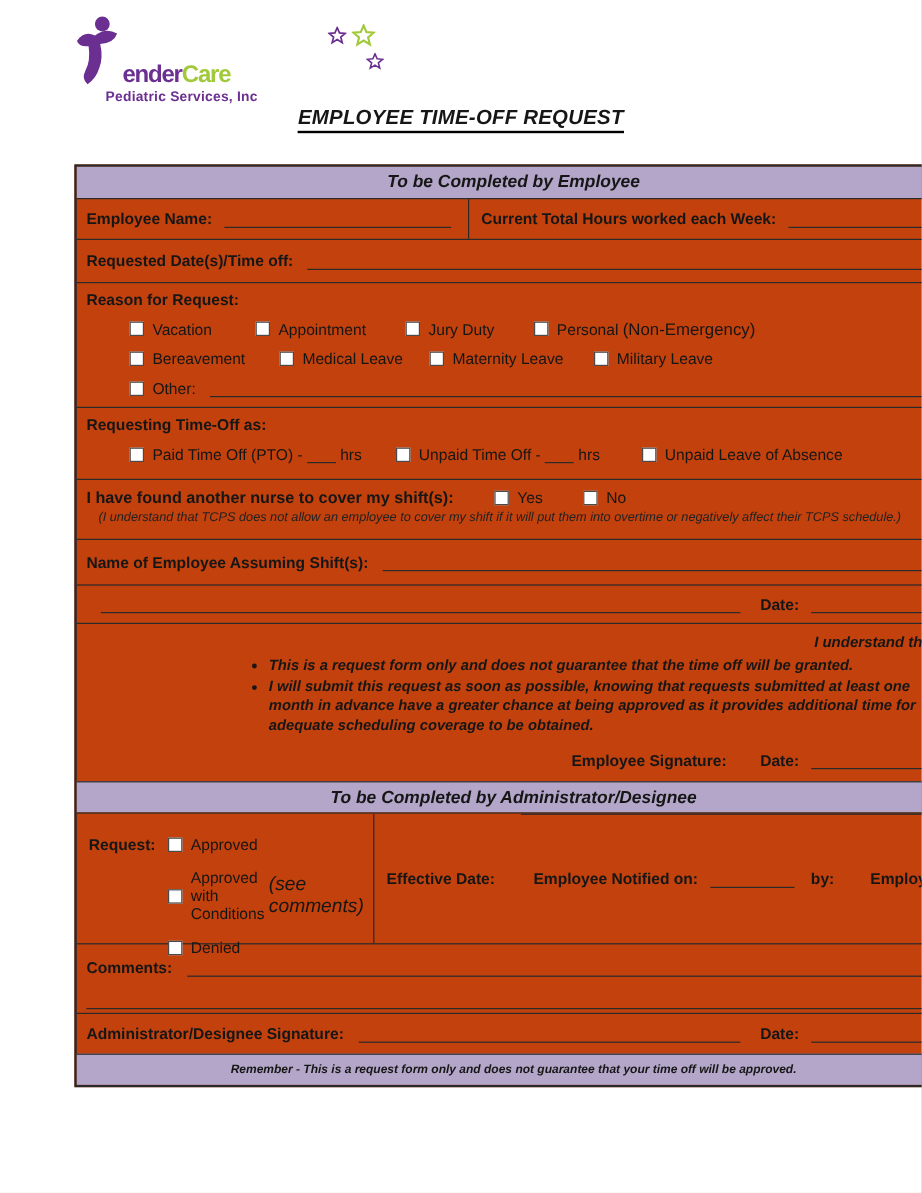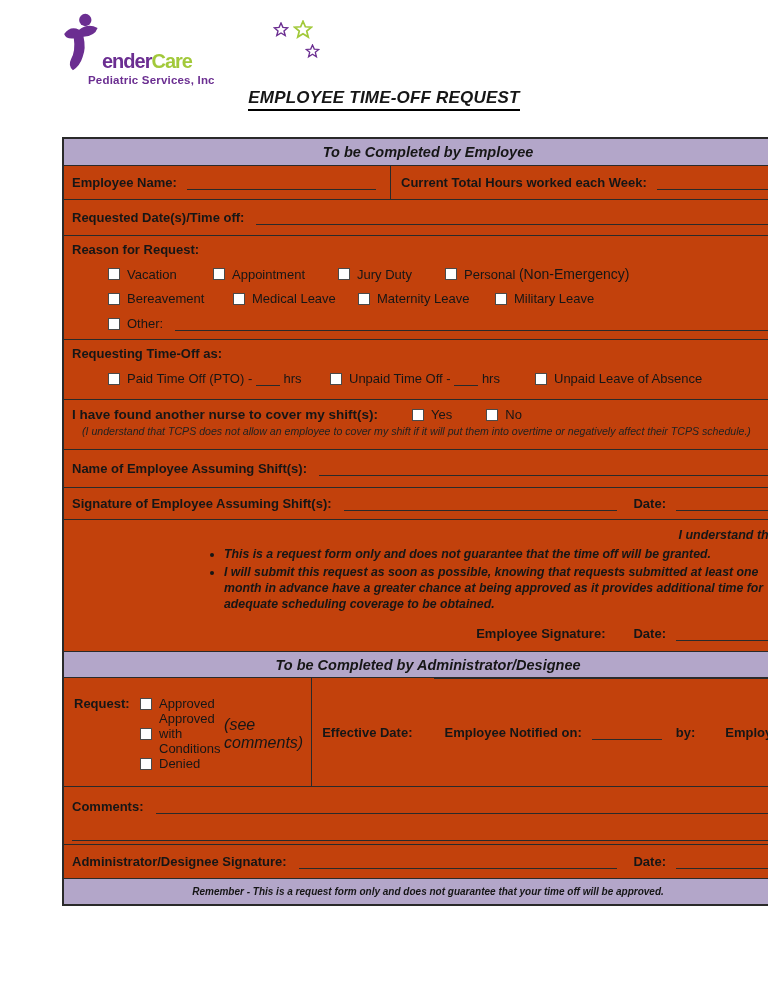--- a/index.html
+++ b/index.html
@@ -71,21 +71,21 @@
 
   .r-understand{height:132px;display:flex;flex-direction:column;align-items:flex-end;padding:8px 8px 10px 8px;}
   .r-understand .u-label{font-style:italic;font-weight:bold;font-size:12.5px;}
   .r-understand ul{margin:4px 0 0 40px;}
   .r-understand li{font-style:italic;font-weight:bold;font-size:12.3px;line-height:16px;margin-bottom:2px;max-width:560px;}
   .sigline{display:flex;align-items:center;margin-top:auto;}
 
   .r-admin{height:109px;padding:0;align-items:stretch;}
   .r-admin .cell-l{width:338px;border-right:1.5px solid var(--line);display:flex;padding:18px 8px 0 10px;}
   .r-admin .req-label{font-weight:bold;width:66px;flex:none;}
-  .r-admin .req-opts{display:flex;flex-direction:column;}
+  .r-admin .req-opts{display:flex;flex-direction:column;gap:13px;}
   .r-admin .cell-r{flex:1;display:flex;}
   .r-admin .rcell{flex:1;display:flex;align-items:center;padding:0 10px;border-top:1.5px solid var(--line);}
   .r-admin .rcell:first-child{border-top:none;}
 
   .r-comments{height:58px;display:block;padding-top:12px;}
   .r-comments .line1{display:flex;align-items:center;}
   .r-comments .line2{border-bottom:1.5px solid var(--line);height:1px;margin-top:26px;}
 
   .r-adminsig{height:34px;}
   .footer-band{height:26px;font-size:10px;}
@@ -217,21 +217,20 @@
       </div>
       <div class="note">(I understand that TCPS does not allow an employee to cover my shift if it will put them into overtime or negatively affect their TCPS schedule.)</div>
     </div>
 
     <div class="row r-assume-name">
       <span class="lbl">Name of Employee Assuming Shift(s):</span>
       <span class="blank fill" style="margin-left:12px"></span>
     </div>
 
     <div class="row r-assume-sig">
-      <span class="lbl">Signature of Employee Assuming Shift(s):</span>
       <span class="blank fill" style="margin-left:12px"></span>
       <span class="lbl" style="margin-left:16px">Date:</span>
       <span class="blank" style="width:108px;margin-left:10px"></span>
     </div>
 
     <div class="row r-understand">
       <span class="u-label">I understand that:</span>
       <ul>
         <li>This is a request form only and does not guarantee that the time off will be granted.</li>
         <li>I will submit this request as soon as possible, knowing that requests submitted at least one month in advance have a greater chance at being approved as it provides additional time for adequate scheduling coverage to be obtained.</li>

